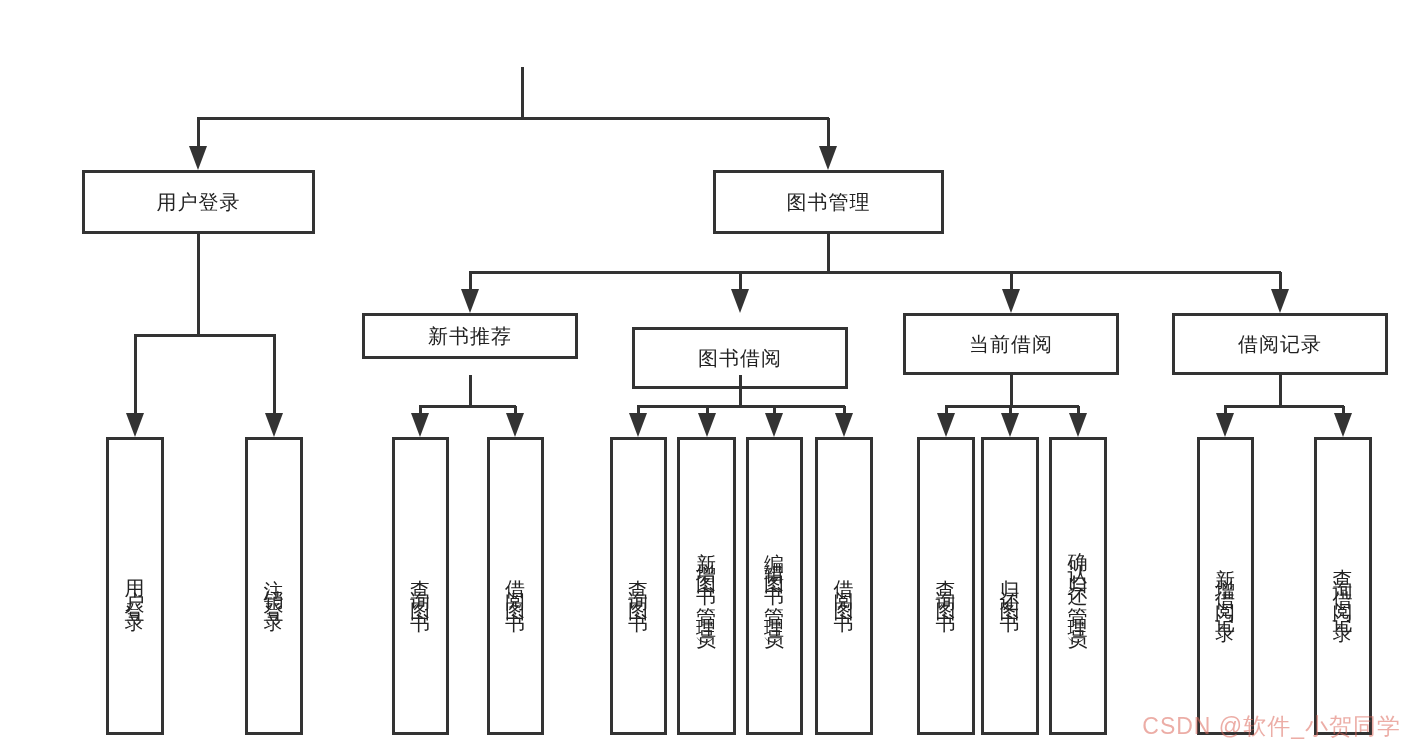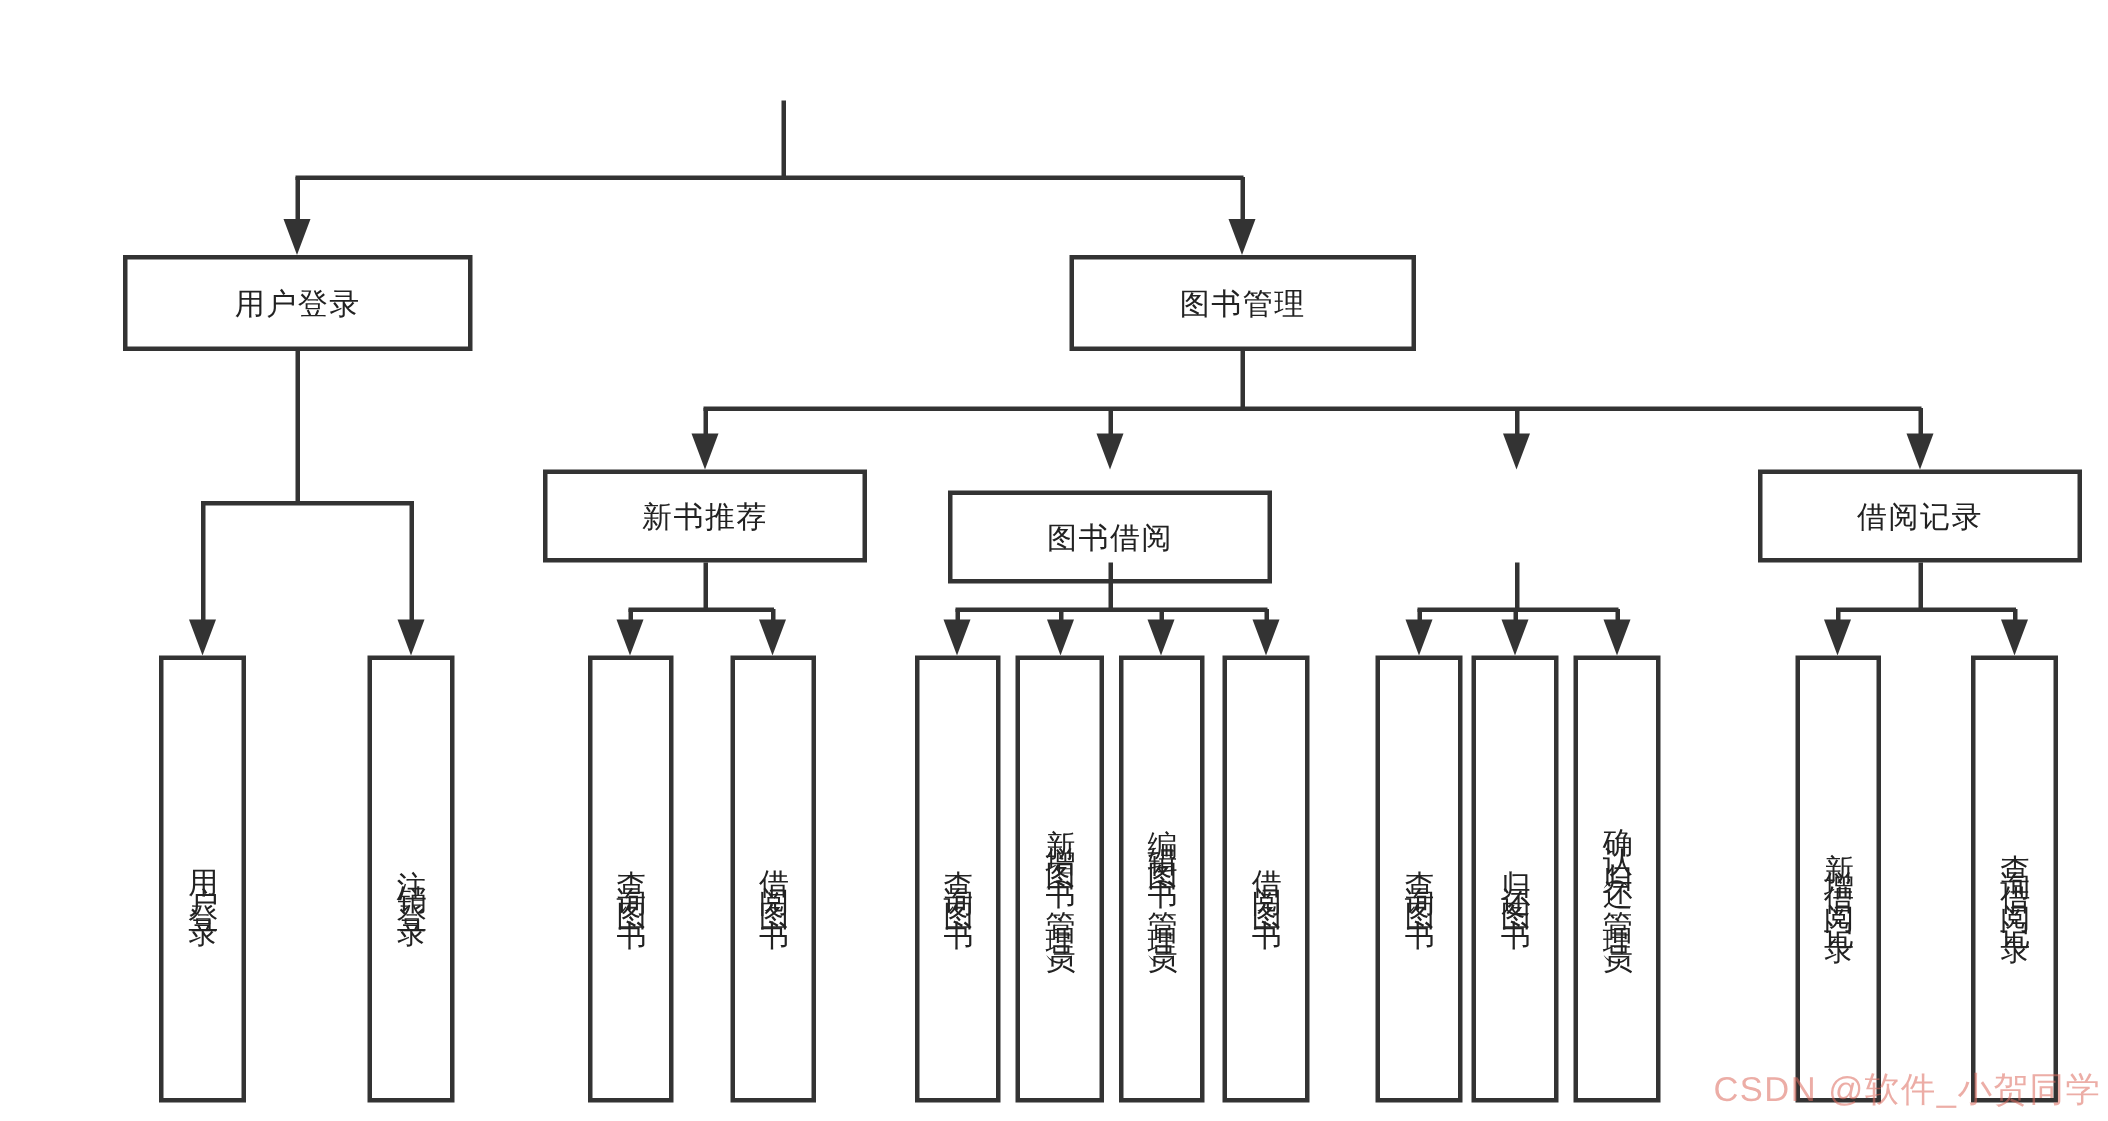--- a/index.html
+++ b/index.html
@@ -91,25 +91,28 @@
   <div class="hline" style="left:469px;top:271px;width:812px"></div>
   <div class="vline" style="left:469px;top:272px;height:19px"></div>
   <div class="arrow" style="left:461px;top:289px"></div>
   <div class="vline" style="left:739px;top:272px;height:19px"></div>
   <div class="arrow" style="left:731px;top:289px"></div>
   <div class="vline" style="left:1010px;top:272px;height:19px"></div>
   <div class="arrow" style="left:1002px;top:289px"></div>
   <div class="vline" style="left:1279px;top:272px;height:19px"></div>
   <div class="arrow" style="left:1271px;top:289px"></div>
 
-  <div class="node" style="left:362px;top:313px;width:216px;height:62px">
+  <div class="node" style="left:362px;top:313px;width:216px;height:46px">
     <span>新书推荐</span>
   </div>
   <div class="node" style="left:632px;top:327px;width:216px;height:62px">
     <span>图书借阅</span>
+  </div>
+  <div class="node" style="left:903px;top:313px;width:216px;height:62px">
+    <span>当前借阅</span>
   </div>
   <div class="node" style="left:1172px;top:313px;width:216px;height:62px">
     <span>借阅记录</span>
   </div>
 
   <div class="vline" style="left:469px;top:375px;height:33px"></div>
   <div class="hline" style="left:419px;top:405px;width:97px"></div>
   <div class="vline" style="left:419px;top:406px;height:10px"></div>
   <div class="arrow" style="left:411px;top:413px"></div>
   <div class="vline" style="left:514px;top:406px;height:10px"></div>

